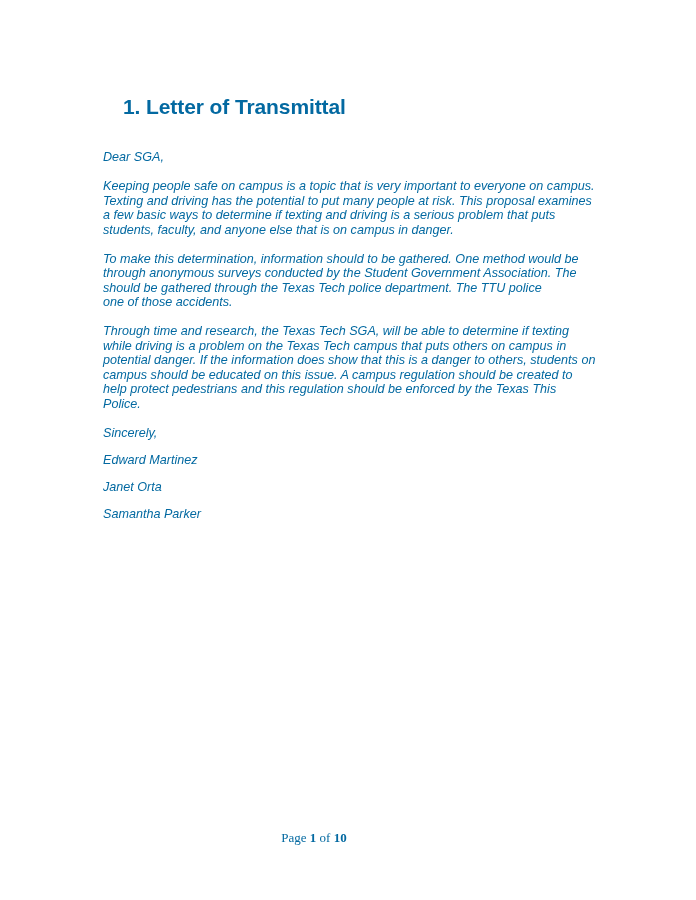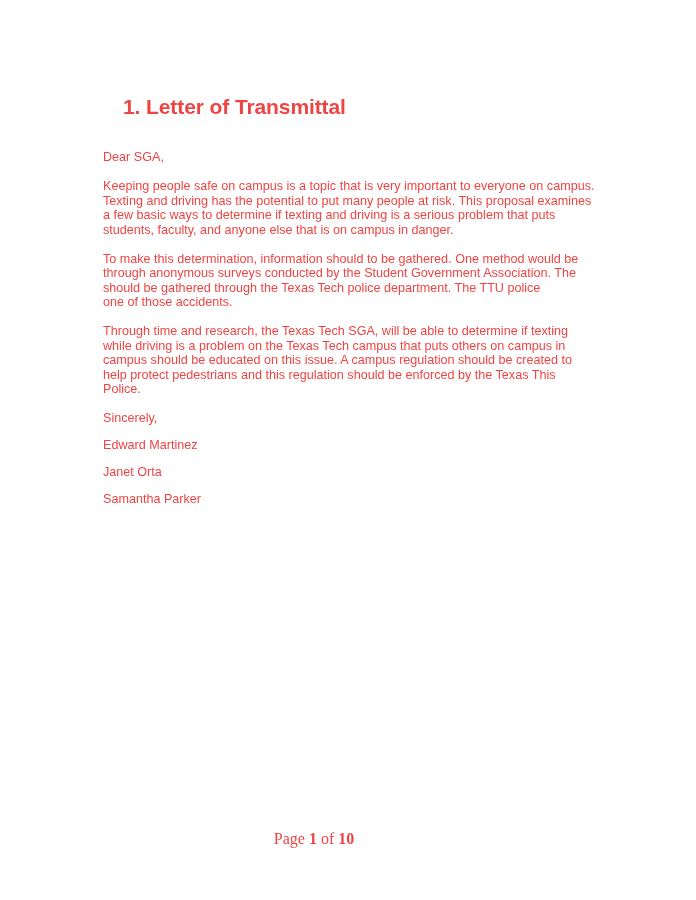--- a/index.html
+++ b/index.html
@@ -1,32 +1,32 @@
 <!DOCTYPE html>
 <html><head>
 <meta charset="utf-8">
 <style>
   html, body { margin: 0; padding: 0; background: #ffffff; }
   body { width: 696px; height: 900px; position: relative; overflow: hidden; }
-  .page { position: absolute; left: 0; top: 0; width: 696px; height: 900px; background: #fff; color: #ef4444; }
+  .page { position: absolute; left: 0; top: 0; width: 696px; height: 900px; background: #fff; color: #0369a1; }
   .heading {
     position: absolute; left: 123px; top: 94px;
     font-family: "Liberation Sans", sans-serif; font-weight: bold;
     font-size: 21px; line-height: 26px; margin: 0; letter-spacing: -0.1px;
   }
   .body {
     position: absolute; left: 103px; top: 150px; width: 500px;
-    font-family: "Liberation Sans", sans-serif; font-size: 12.6px; line-height: 14.5px;
+    font-family: "Liberation Sans", sans-serif; font-size: 12.6px; line-height: 14.5px; font-style: italic;
   }
   .body p { margin: 0 0 14.5px 0; }
   .line { display: block; white-space: nowrap; }
   .sig p { margin: 0 0 12.5px 0; }
   .footer {
     position: absolute; left: 0; width: 628px; top: 830px; text-align: center;
-    font-family: "Liberation Serif", serif; font-size: 16px;
+    font-family: "Liberation Serif", serif; font-size: 13px;
   }
   .footer b { font-weight: bold; }
 </style>
 </head>
 <body>
 
 <div class="page">
   <h1 class="heading">1. Letter of Transmittal</h1>
 
   <div class="body">
@@ -42,20 +42,21 @@
     <p>
       <span class="line">To make this determination, information should to be gathered.  One method would be</span>
       <span class="line">through anonymous surveys conducted by the Student Government Association. The</span>
       <span class="line">should be gathered through the Texas Tech police department. The TTU police</span>
       <span class="line">one of those accidents.</span>
     </p>
 
     <p>
       <span class="line">Through time and research, the Texas Tech SGA, will be able to determine if texting</span>
       <span class="line">while driving is a problem on the Texas Tech campus that puts others on campus in</span>
+      <span class="line">potential danger. If the information does show that this is a danger to others, students on</span>
       <span class="line">campus should be educated on this issue. A campus regulation should be created to</span>
       <span class="line">help protect pedestrians and this regulation should be enforced by the Texas This</span>
       <span class="line">Police.</span>
     </p>
 
     <div class="sig">
       <p>Sincerely,</p>
       <p>Edward Martinez</p>
       <p>Janet Orta</p>
       <p>Samantha Parker</p>

